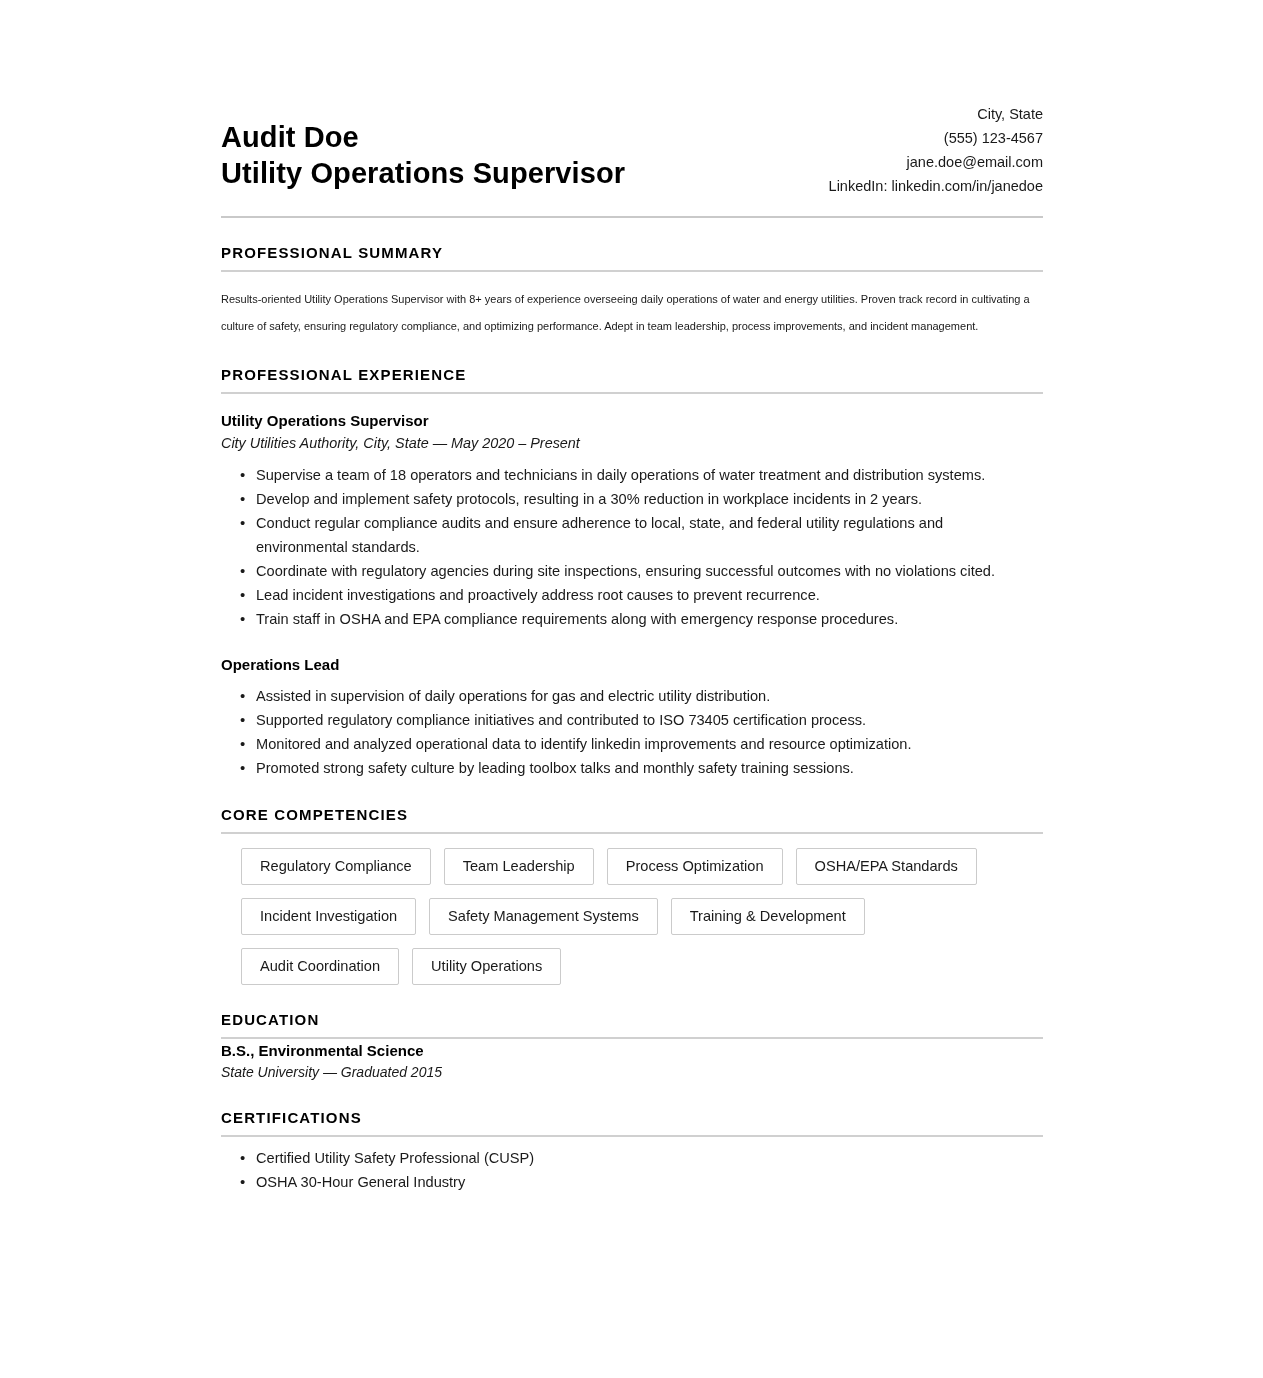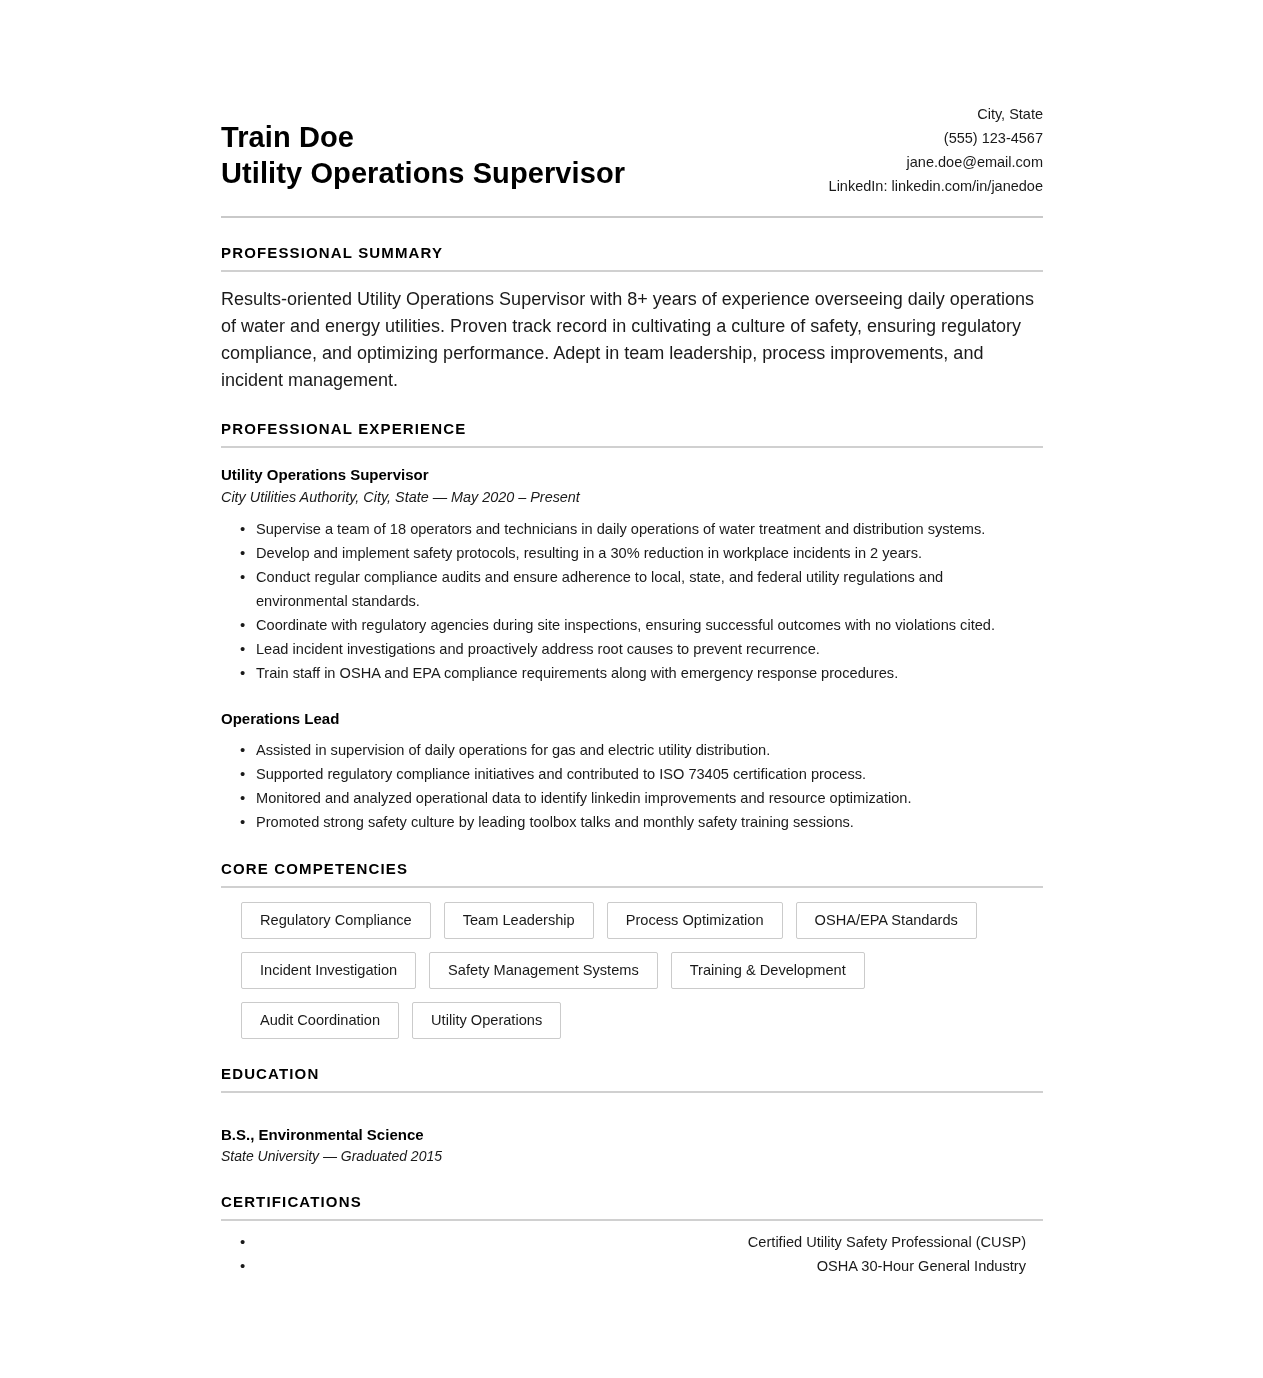--- a/index.html
+++ b/index.html
@@ -77,21 +77,21 @@
     color: #000000;
     text-transform: uppercase;
   }
   .section-rule {
     border-top: 2px solid #d0d0d0;
     margin-top: 9px;
   }
 
   .summary-text {
     margin-top: 14px;
-    font-size: 18px;
+    font-size: 11px;
     line-height: 27px;
     color: #1a1a1a;
     text-align: left;
   }
 
   
   .job { margin-top: 17px; }
   .job + .job { margin-top: 24px; }
   .job-title {
     font-size: 15px;
@@ -146,46 +146,46 @@
     display: flex;
     align-items: center;
     padding: 16px 18px;
     font-size: 14.6px;
     line-height: 1;
     color: #1a1a1a;
     white-space: nowrap;
   }
 
   
-  .edu { margin-top: 32px; }
+  .edu { margin-top: 2px; }
   .edu-degree {
     font-size: 15px;
     font-weight: bold;
     line-height: 20px;
     color: #000000;
   }
   .edu-meta {
     font-size: 14px;
     font-style: italic;
     line-height: 21px;
     color: #1a1a1a;
     margin-top: 1px;
   }
 
-  .cert-list { margin-top: 13px; text-align: right; }
+  .cert-list { margin-top: 13px; }
 </style>
 </head>
 <body>
 
 <div class="page">
   <div class="sheet">
 
     <div class="header">
       <div class="identity">
-        <div class="name">Train Doe</div>
+        <div class="name">Audit Doe</div>
         <div class="headline">Utility Operations Supervisor</div>
       </div>
       <div class="contact">
         <div>City, State</div>
         <div>(555) 123-4567</div>
         <div>jane.doe@email.com</div>
         <div>LinkedIn: linkedin.com/in/janedoe</div>
       </div>
     </div>
     <div class="top-rule"></div>

